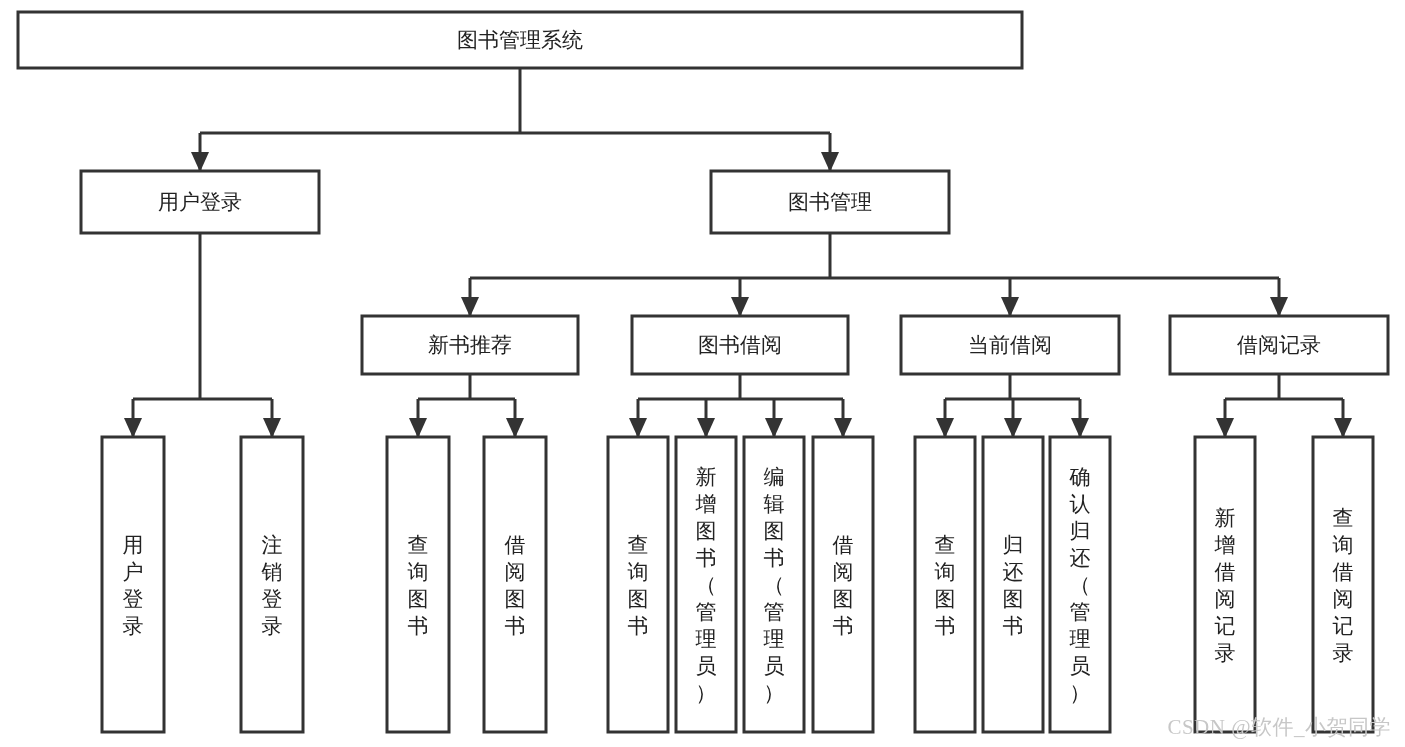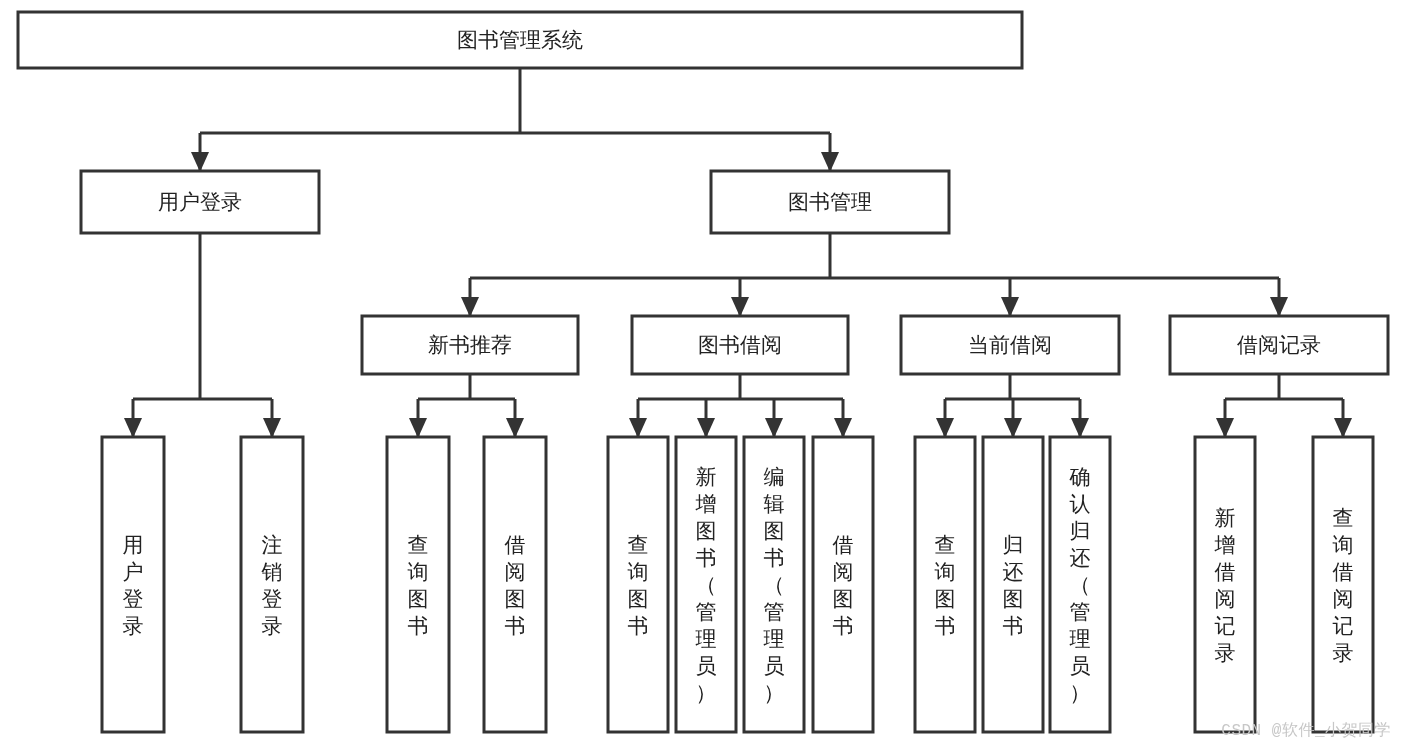--- a/index.html
+++ b/index.html
@@ -43,22 +43,22 @@
     fill: none;
   }
   .arrow-head {
     fill: #333333;
     stroke: none;
   }
   .watermark {
     position: absolute;
     right: 14px;
     bottom: 6px;
-    font-family: Liberation Mono, monospace;
-    font-size: 16px;
+    font-family: Liberation Serif, serif;
+    font-size: 21px;
     color: #c7c7c7;
     letter-spacing: 0.5px;
     white-space: nowrap;
     pointer-events: none;
   }
 </style>
 </head>
 <body>
 
 <svg id="diagram" viewBox="0 0 1405 747" xmlns="http://www.w3.org/2000/svg">

